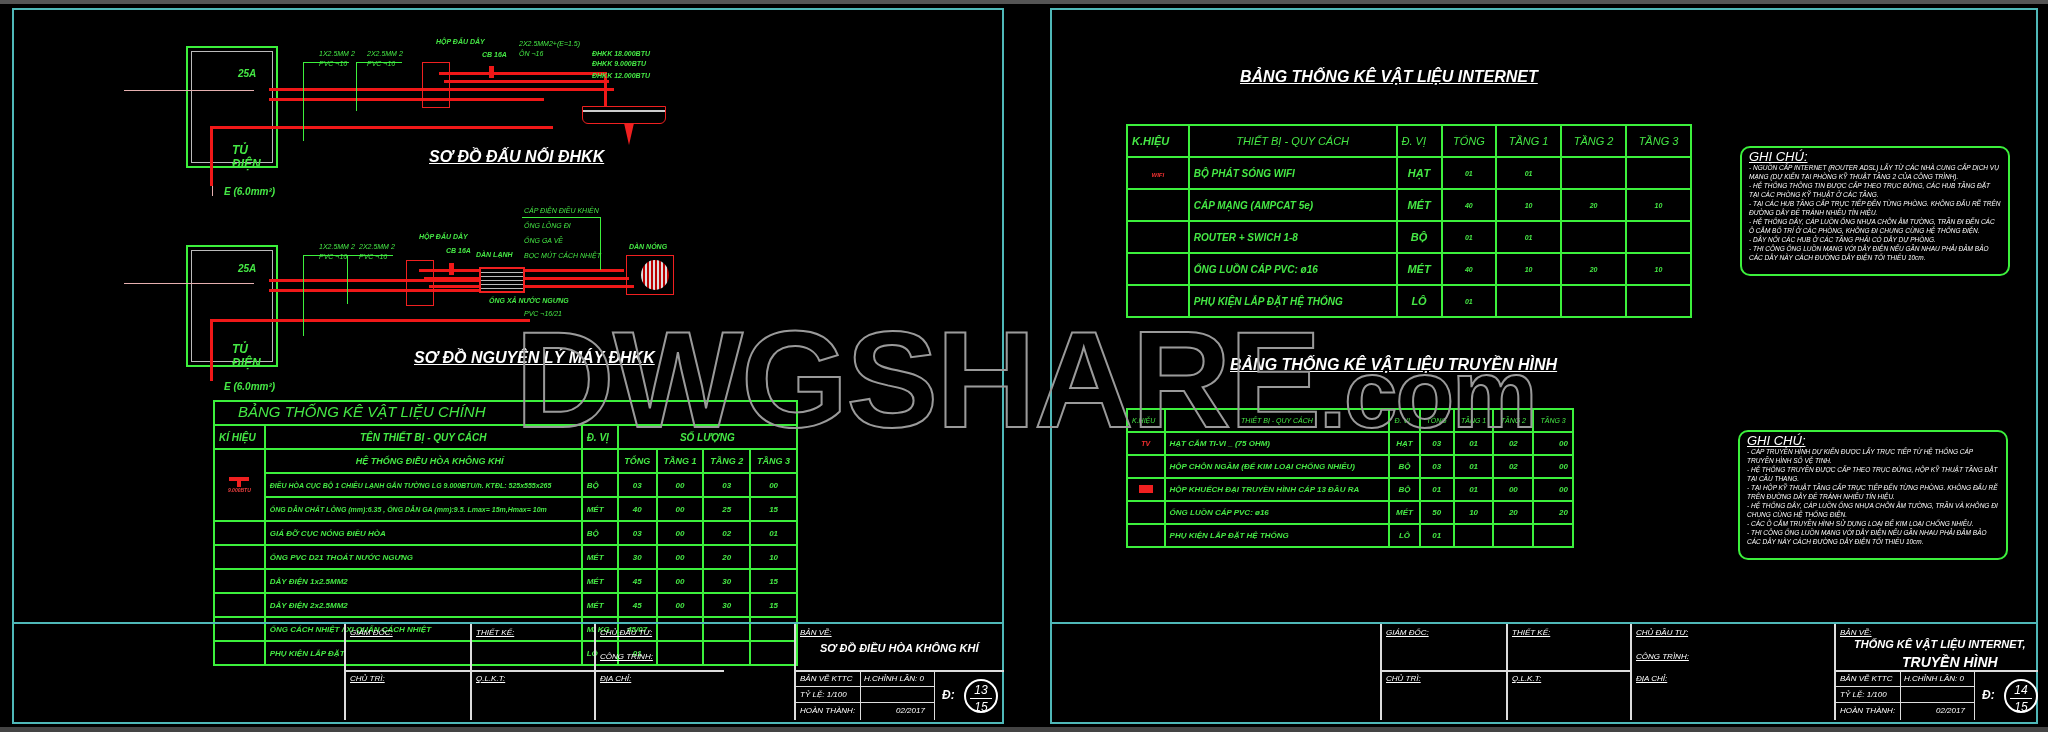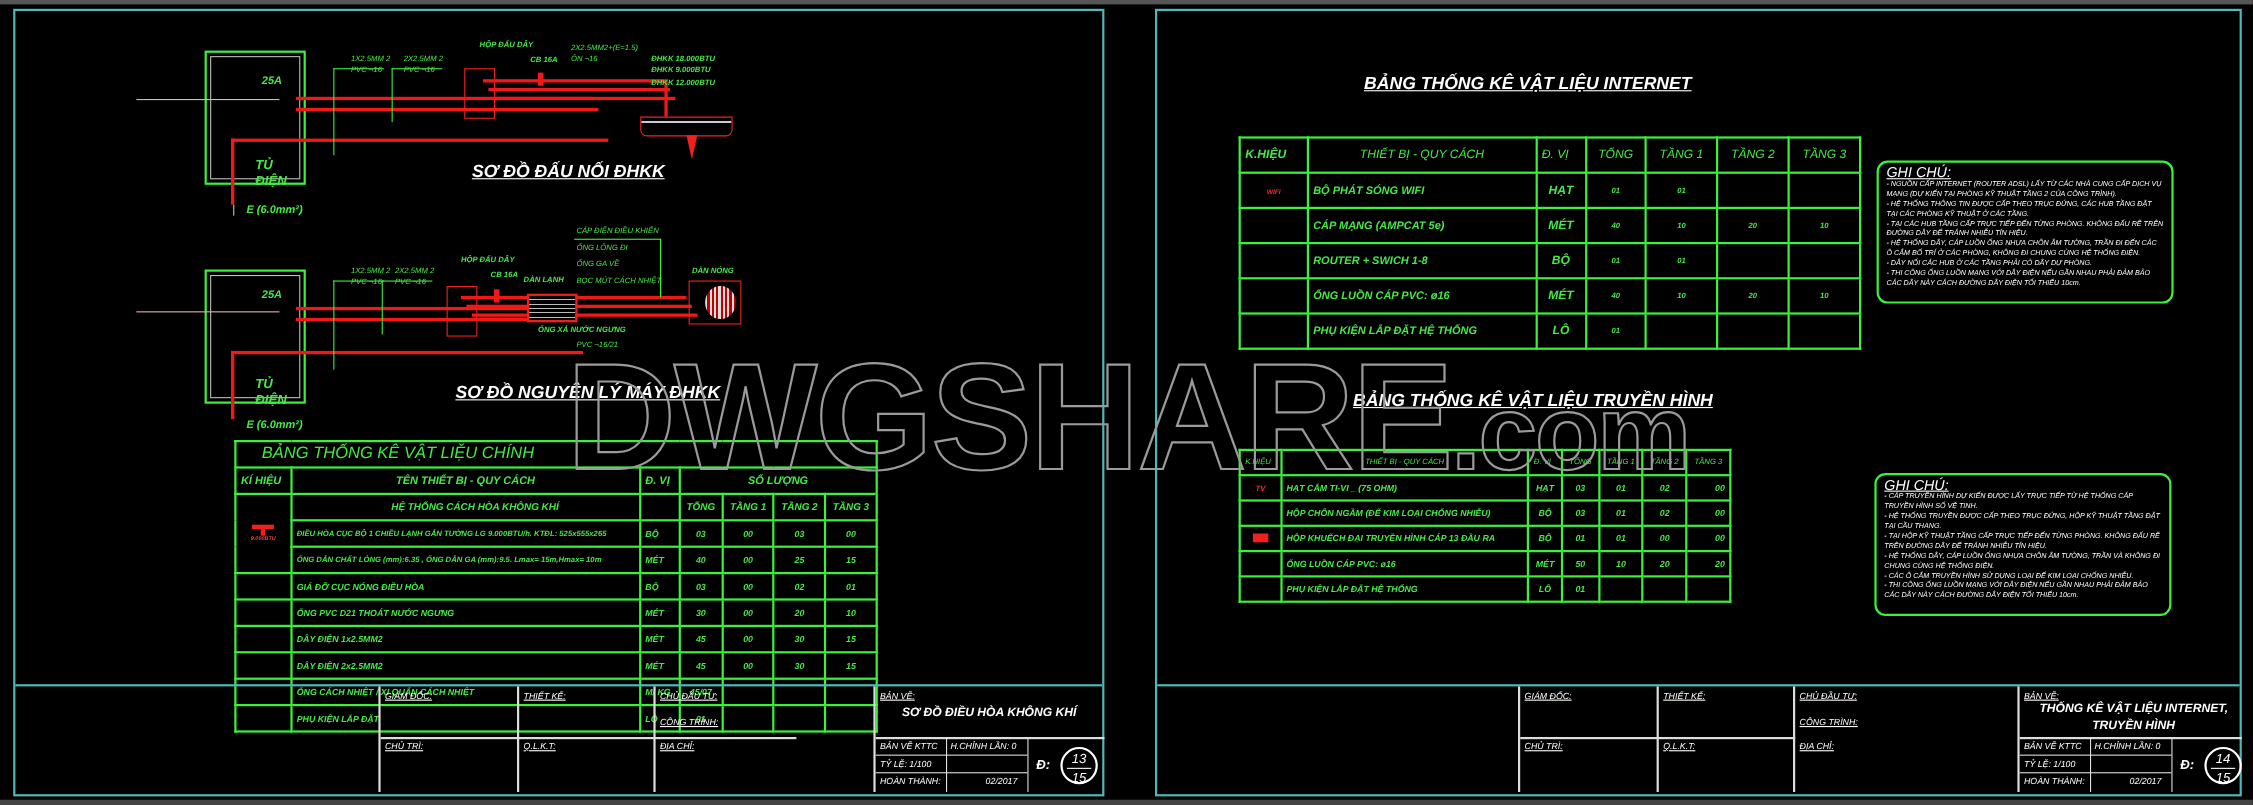--- a/index.html
+++ b/index.html
@@ -14,21 +14,21 @@
   .red{background:#f01818;}
   .title-ul{color:#fff;font-weight:bold;text-decoration:underline;white-space:nowrap;}
   table{border-collapse:collapse;position:absolute;}
   td{border:2px solid #3cf03c;color:#45e845;font-size:8px;font-weight:bold;padding:0 4px;white-space:nowrap;}
   .mt td{height:22px;}
   .mt .num{text-align:center;}
   .ti{border:2px solid #f02020;}
   .ti td{height:30px;font-size:11px;}
   .tv{border:2px solid #f02020;}
   .tv td{height:21px;font-size:8px;}
-  .note{position:absolute;border:2px solid #3cf03c;border-radius:10px;color:#fff;font-size:6.5px;line-height:9px;padding:4px 7px;box-sizing:border-box;}
+  .note{position:absolute;border:2px solid #3cf03c;border-radius:10px;color:#fff;font-size:6.5px;line-height:9px;padding:4px 7px;box-sizing:border-box;margin-left:34px;}
   .note h4{margin:0 0 2px 0;font-size:13px;font-weight:normal;text-decoration:underline;color:#fff;}
   .note div{white-space:normal;}
   .tb{position:absolute;left:0;bottom:0;width:100%;height:98px;border-top:2px solid #4fb8b8;}
   .tb .cell{position:absolute;border-left:2px solid #ddd;box-sizing:border-box;}
   .tb .lbl{color:#fff;font-size:8px;text-decoration:underline;position:absolute;}
   .wtxt{color:#fff;font-weight:bold;position:absolute;white-space:nowrap;}
   .watermark{position:absolute;left:515px;top:300px;font-size:138px;font-weight:bold;color:transparent;-webkit-text-stroke:2px #9a9a9a;letter-spacing:-2px;white-space:nowrap;pointer-events:none;}
   .watermark span{font-size:96px;}
   .circle{position:absolute;width:34px;height:34px;border:2px solid #fff;border-radius:50%;color:#fff;font-size:12px;text-align:center;line-height:14px;box-sizing:border-box;padding-top:2px;}
   .circle hr{margin:1px 4px;border:0;border-top:1px solid #fff;}
@@ -130,21 +130,21 @@
       <td style="font-size:10px;text-align:center;">TÊN THIẾT BỊ - QUY CÁCH</td>
       <td style="font-size:10px;">Đ. VỊ</td>
       <td colspan="4" style="font-size:10px;text-align:center;border-bottom:none;">SỐ LƯỢNG</td>
     </tr>
     <tr>
       <td rowspan="3" class="num" style="vertical-align:middle;">
         <div style="margin:0 auto;width:20px;height:4px;background:#f02020;"></div>
         <div style="margin:0 auto;width:4px;height:6px;background:#f02020;"></div>
         <div style="color:#f04040;font-size:5px;text-align:center;">9.000BTU</div>
       </td>
-      <td style="padding-left:90px;font-size:9px;">HỆ THỐNG CÁCH HÒA KHÔNG KHÍ</td>
+      <td style="padding-left:90px;font-size:9px;">HỆ THỐNG ĐIỀU HÒA KHÔNG KHÍ</td>
       <td></td>
       <td class="num" style="font-size:9px;">TỔNG</td>
       <td class="num" style="font-size:9px;">TẦNG 1</td>
       <td class="num" style="font-size:9px;">TẦNG 2</td>
       <td class="num" style="font-size:9px;">TẦNG 3</td>
     </tr>
     <tr>
       <td style="font-size:7px;">ĐIỀU HÒA CỤC BỘ 1 CHIỀU LẠNH GẮN TƯỜNG LG 9.000BTU/h. KTĐL: 525x555x265</td>
       <td>BỘ</td>
       <td class="num">03</td>
@@ -407,21 +407,21 @@
       <div class="lbl" style="left:4px;top:50px;">Q.L.K.T:</div>
     </div>
     <div class="cell" style="left:578px;top:0;width:204px;height:96px;">
       <div class="lbl" style="left:4px;top:4px;">CHỦ ĐẦU TƯ:</div>
       <div class="lbl" style="left:4px;top:28px;">CÔNG TRÌNH:</div>
       <div class="lbl" style="left:4px;top:50px;">ĐỊA CHỈ:</div>
     </div>
     <div class="cell" style="left:782px;top:0;width:204px;height:96px;">
       <div class="lbl" style="left:4px;top:4px;">BẢN VẼ:</div>
       <div class="wtxt" style="left:18px;top:14px;font-size:11px;">THỐNG KÊ VẬT LIỆU INTERNET,</div>
-      <div class="wtxt" style="left:66px;top:30px;font-size:11px;">TRUYỀN HÌNH</div>
+      <div class="wtxt" style="left:66px;top:30px;font-size:14px;">TRUYỀN HÌNH</div>
       <div style="position:absolute;left:0;top:46px;width:202px;border-top:2px solid #ddd;"></div>
       <div class="wtxt" style="left:4px;top:50px;font-size:8px;font-weight:normal;">BẢN VẼ KTTC</div>
       <div class="wtxt" style="left:68px;top:50px;font-size:8px;font-weight:normal;">H.CHỈNH LẦN: 0</div>
       <div class="wtxt" style="left:4px;top:66px;font-size:8px;font-weight:normal;">TỶ LỆ: 1/100</div>
       <div class="wtxt" style="left:4px;top:82px;font-size:8px;font-weight:normal;">HOÀN THÀNH:</div>
       <div class="wtxt" style="left:100px;top:82px;font-size:8px;font-weight:normal;">02/2017</div>
       <div style="position:absolute;left:0;top:62px;width:138px;border-top:1px solid #ddd;"></div>
       <div style="position:absolute;left:0;top:78px;width:138px;border-top:1px solid #ddd;"></div>
       <div style="position:absolute;left:64px;top:46px;height:50px;border-left:1px solid #ddd;"></div>
       <div style="position:absolute;left:138px;top:46px;height:50px;border-left:1px solid #ddd;"></div>

